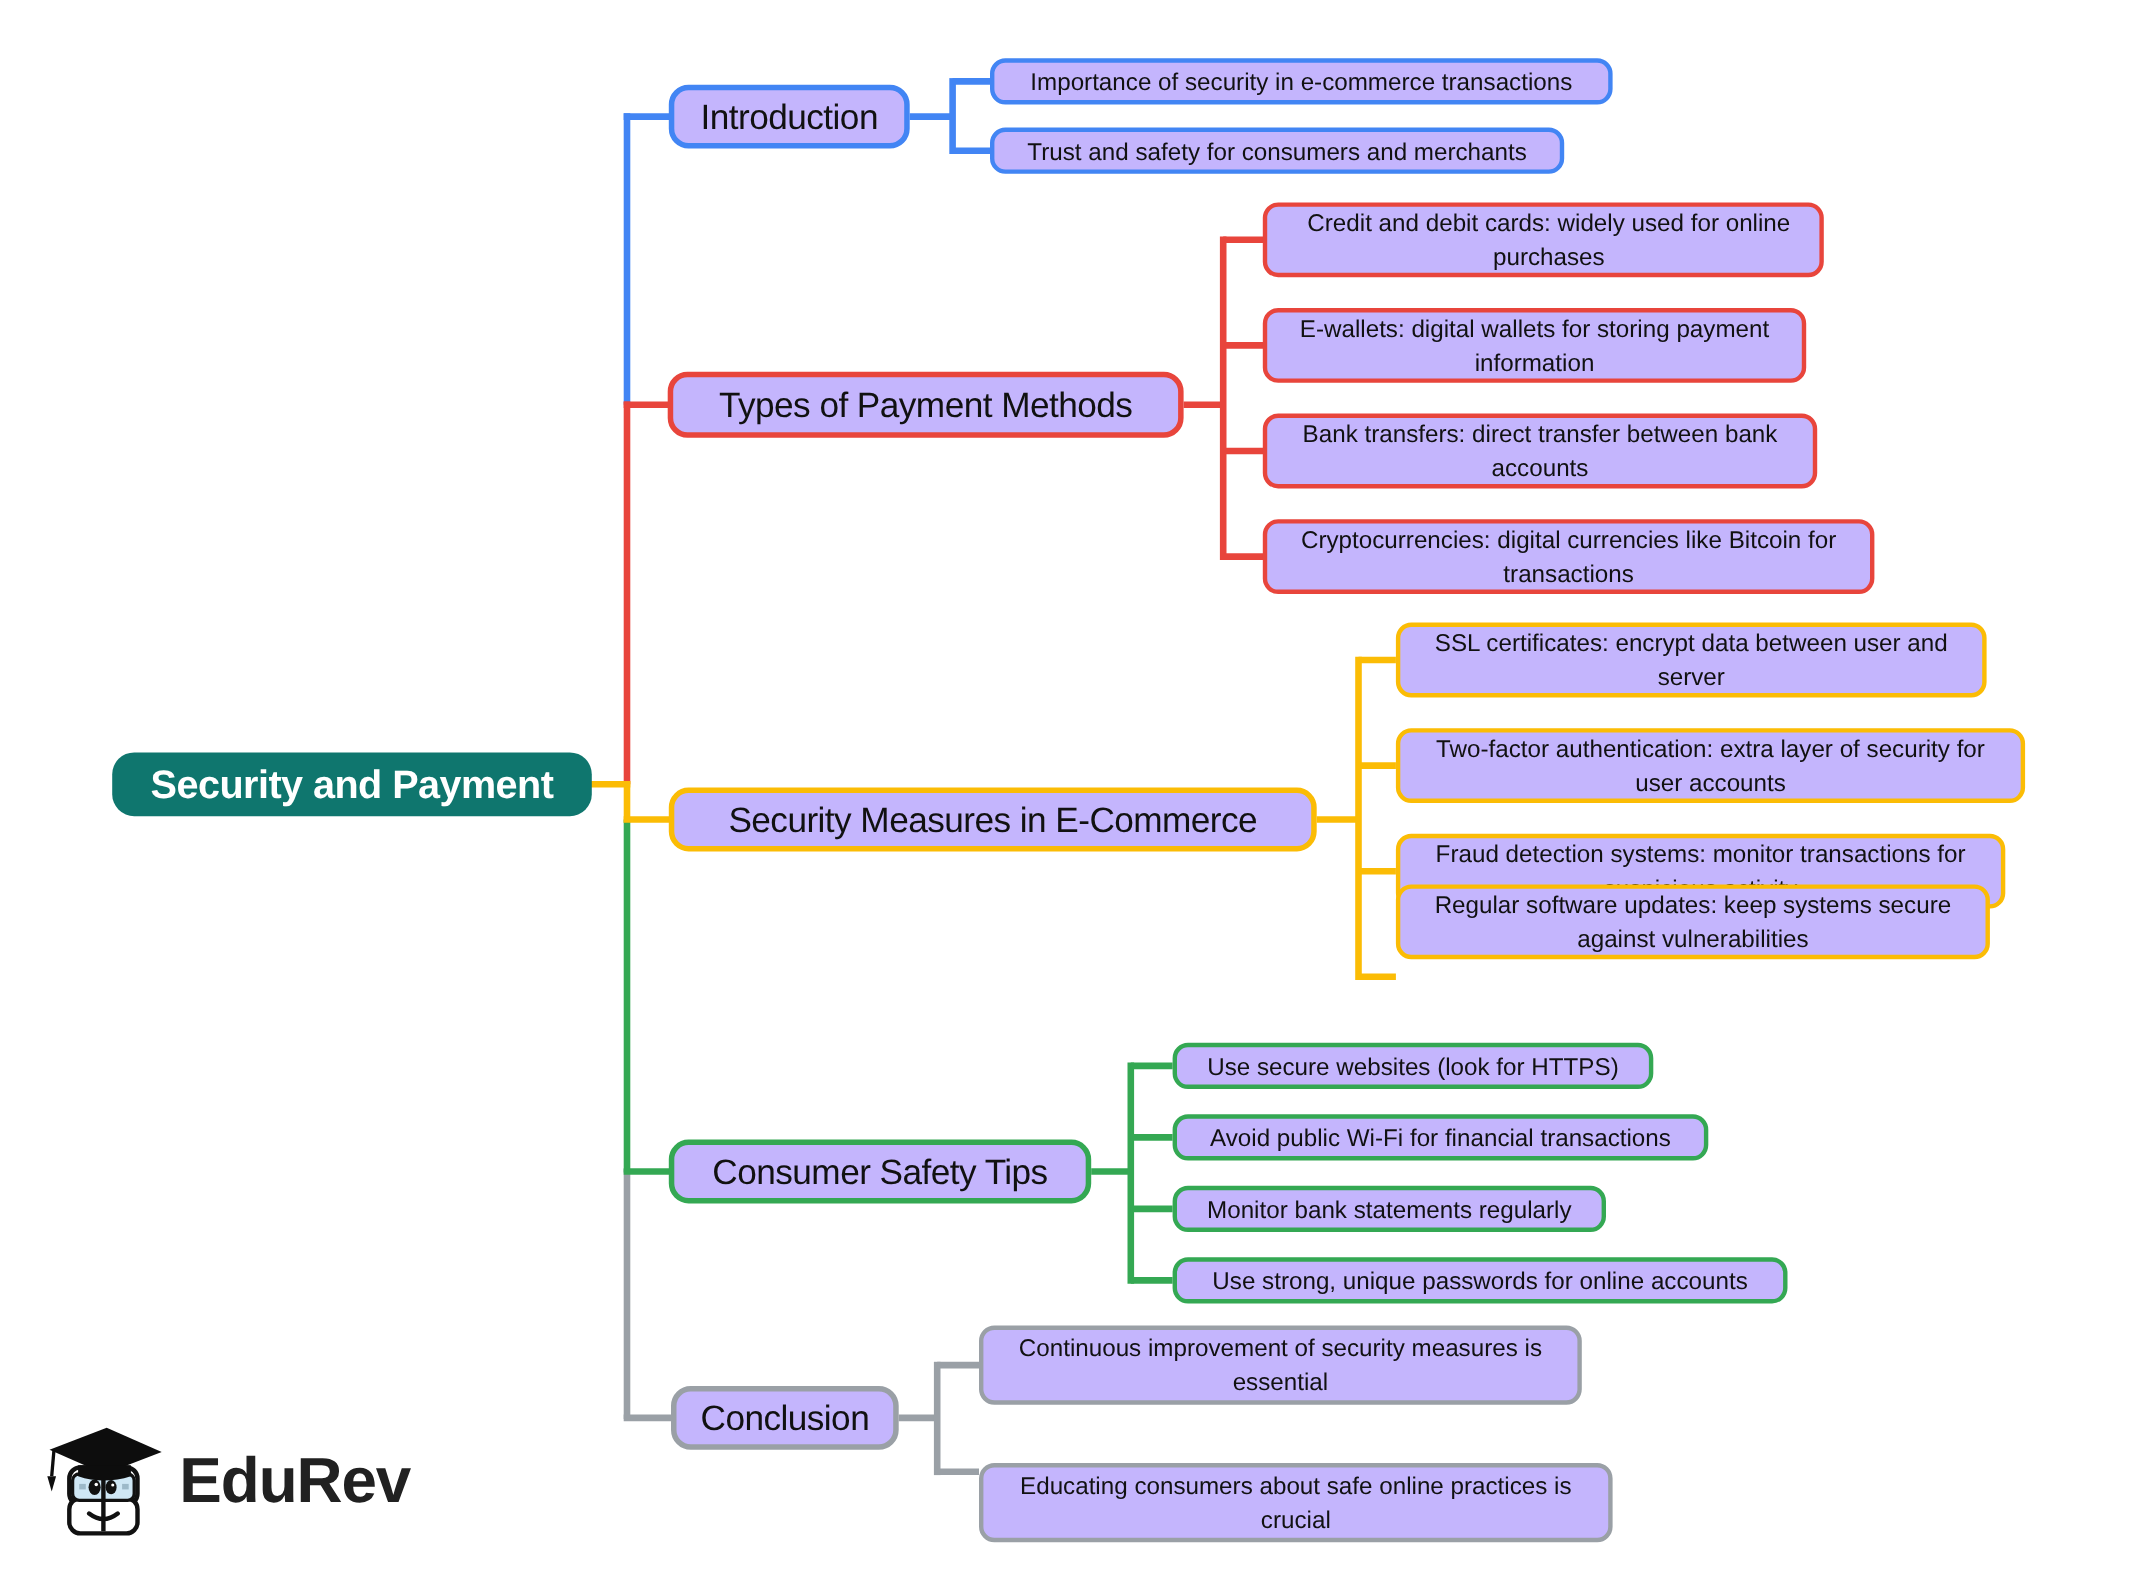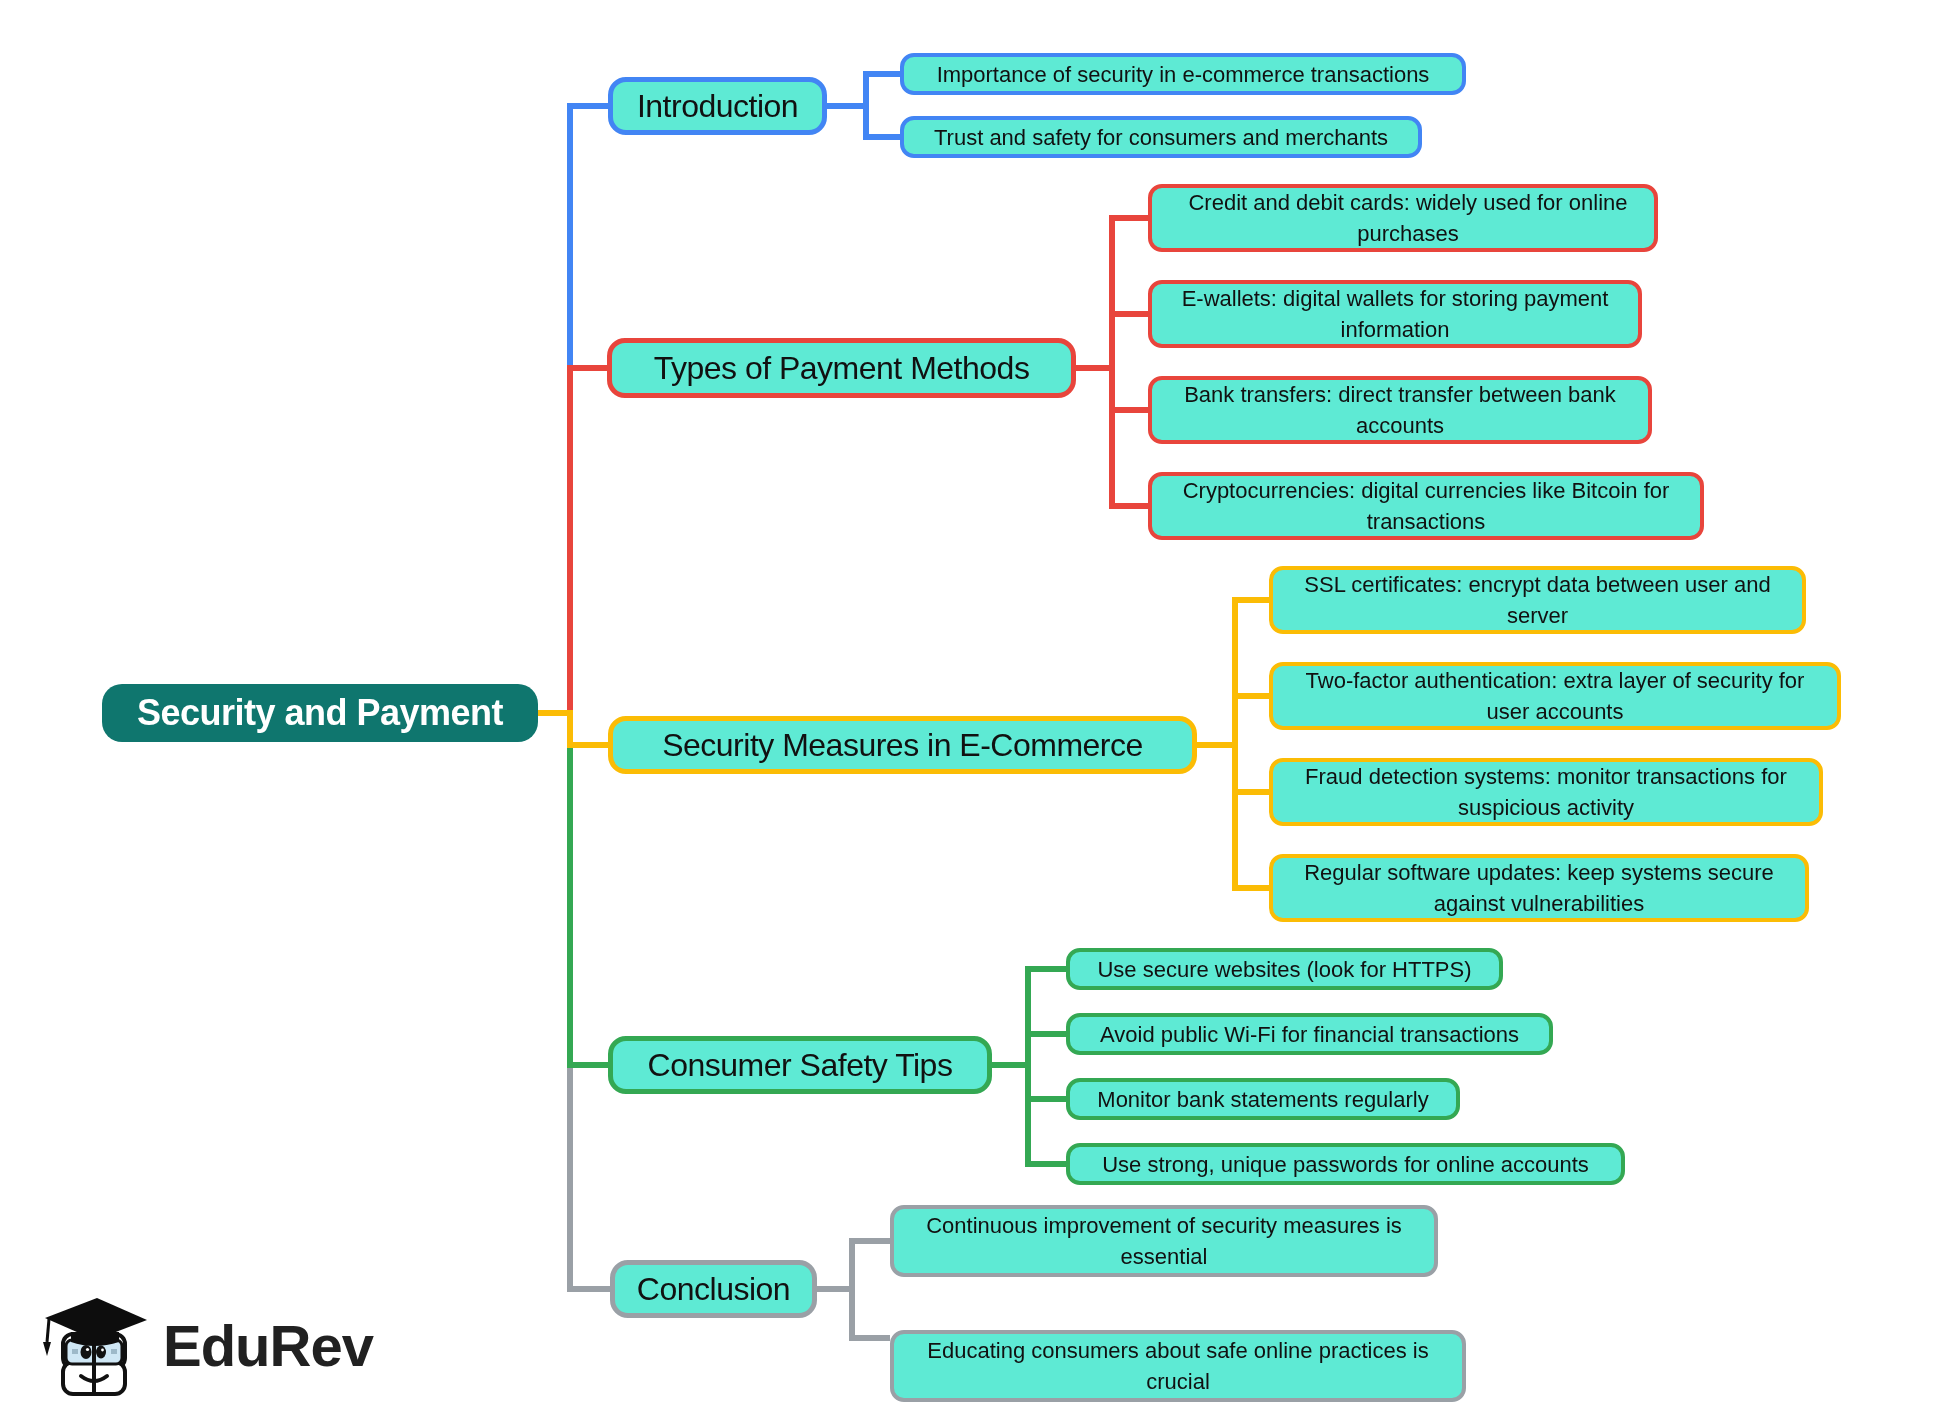--- a/index.html
+++ b/index.html
@@ -10,21 +10,21 @@
   .wires{position:absolute;left:0;top:0;width:1944px;height:1427px;}
   .wires line{stroke-width:6;}
   .s-blue{stroke:#4285f4;}
   .s-red{stroke:#e8453c;}
   .s-yellow{stroke:#fbbc05;}
   .s-green{stroke:#34a853;}
   .s-gray{stroke:#9aa0a6;}
 
   .node{
     position:absolute;display:flex;align-items:center;justify-content:center;
-    background:#5eead4;box-sizing:border-box;text-align:center;white-space:nowrap;
+    background:#c4b5fd;box-sizing:border-box;text-align:center;white-space:nowrap;
   }
   .root{
     background:#0f766e;color:#ffffff;border-radius:20px;
     font-size:36px;font-weight:bold;letter-spacing:-0.5px;
   }
   .branch{
     border:5px solid #000;border-radius:18px;font-size:32px;letter-spacing:-0.5px;
   }
   .leaf{
     border:4px solid #000;border-radius:14px;font-size:22px;line-height:31px;
@@ -104,21 +104,21 @@
   <div class="node branch b-red" style="left:607px;top:338px;width:469px;height:60px;">Types of Payment Methods</div>
   <div class="node leaf b-red" style="left:1148px;top:184px;width:510px;height:68px;padding-left:20px;">Credit and debit cards: widely used for online purchases</div>
   <div class="node leaf b-red" style="left:1148px;top:280px;width:494px;height:68px;">E-wallets: digital wallets for storing payment information</div>
   <div class="node leaf b-red" style="left:1148px;top:376px;width:504px;height:68px;">Bank transfers: direct transfer between bank accounts</div>
   <div class="node leaf b-red" style="left:1148px;top:472px;width:556px;height:68px;">Cryptocurrencies: digital currencies like Bitcoin for transactions</div>
 
   <div class="node branch b-yellow" style="left:608px;top:716px;width:589px;height:58px;">Security Measures in E-Commerce</div>
   <div class="node leaf b-yellow" style="left:1269px;top:566px;width:537px;height:68px;">SSL certificates: encrypt data between user and server</div>
   <div class="node leaf b-yellow" style="left:1269px;top:662px;width:572px;height:68px;">Two-factor authentication: extra layer of security for user accounts</div>
   <div class="node leaf b-yellow" style="left:1269px;top:758px;width:554px;height:68px;">Fraud detection systems: monitor transactions for suspicious activity</div>
-  <div class="node leaf b-yellow" style="left:1269px;top:854px;width:540px;height:68px;">Regular software updates: keep systems secure against vulnerabilities</div>
+  <div class="node leaf b-yellow" style="left:1269px;top:804px;width:540px;height:68px;">Regular software updates: keep systems secure against vulnerabilities</div>
 
   <div class="node branch b-green" style="left:608px;top:1036px;width:384px;height:58px;">Consumer Safety Tips</div>
   <div class="node leaf b-green" style="left:1066px;top:948px;width:437px;height:42px;">Use secure websites (look for HTTPS)</div>
   <div class="node leaf b-green" style="left:1066px;top:1013px;width:487px;height:42px;">Avoid public Wi-Fi for financial transactions</div>
   <div class="node leaf b-green" style="left:1066px;top:1078px;width:394px;height:42px;">Monitor bank statements regularly</div>
   <div class="node leaf b-green" style="left:1066px;top:1143px;width:559px;height:42px;">Use strong, unique passwords for online accounts</div>
 
   <div class="node branch b-gray" style="left:610px;top:1260px;width:207px;height:58px;">Conclusion</div>
   <div class="node leaf b-gray" style="left:890px;top:1205px;width:548px;height:72px;">Continuous improvement of security measures is essential</div>
   <div class="node leaf b-gray" style="left:890px;top:1330px;width:576px;height:72px;">Educating consumers about safe online practices is crucial</div>

